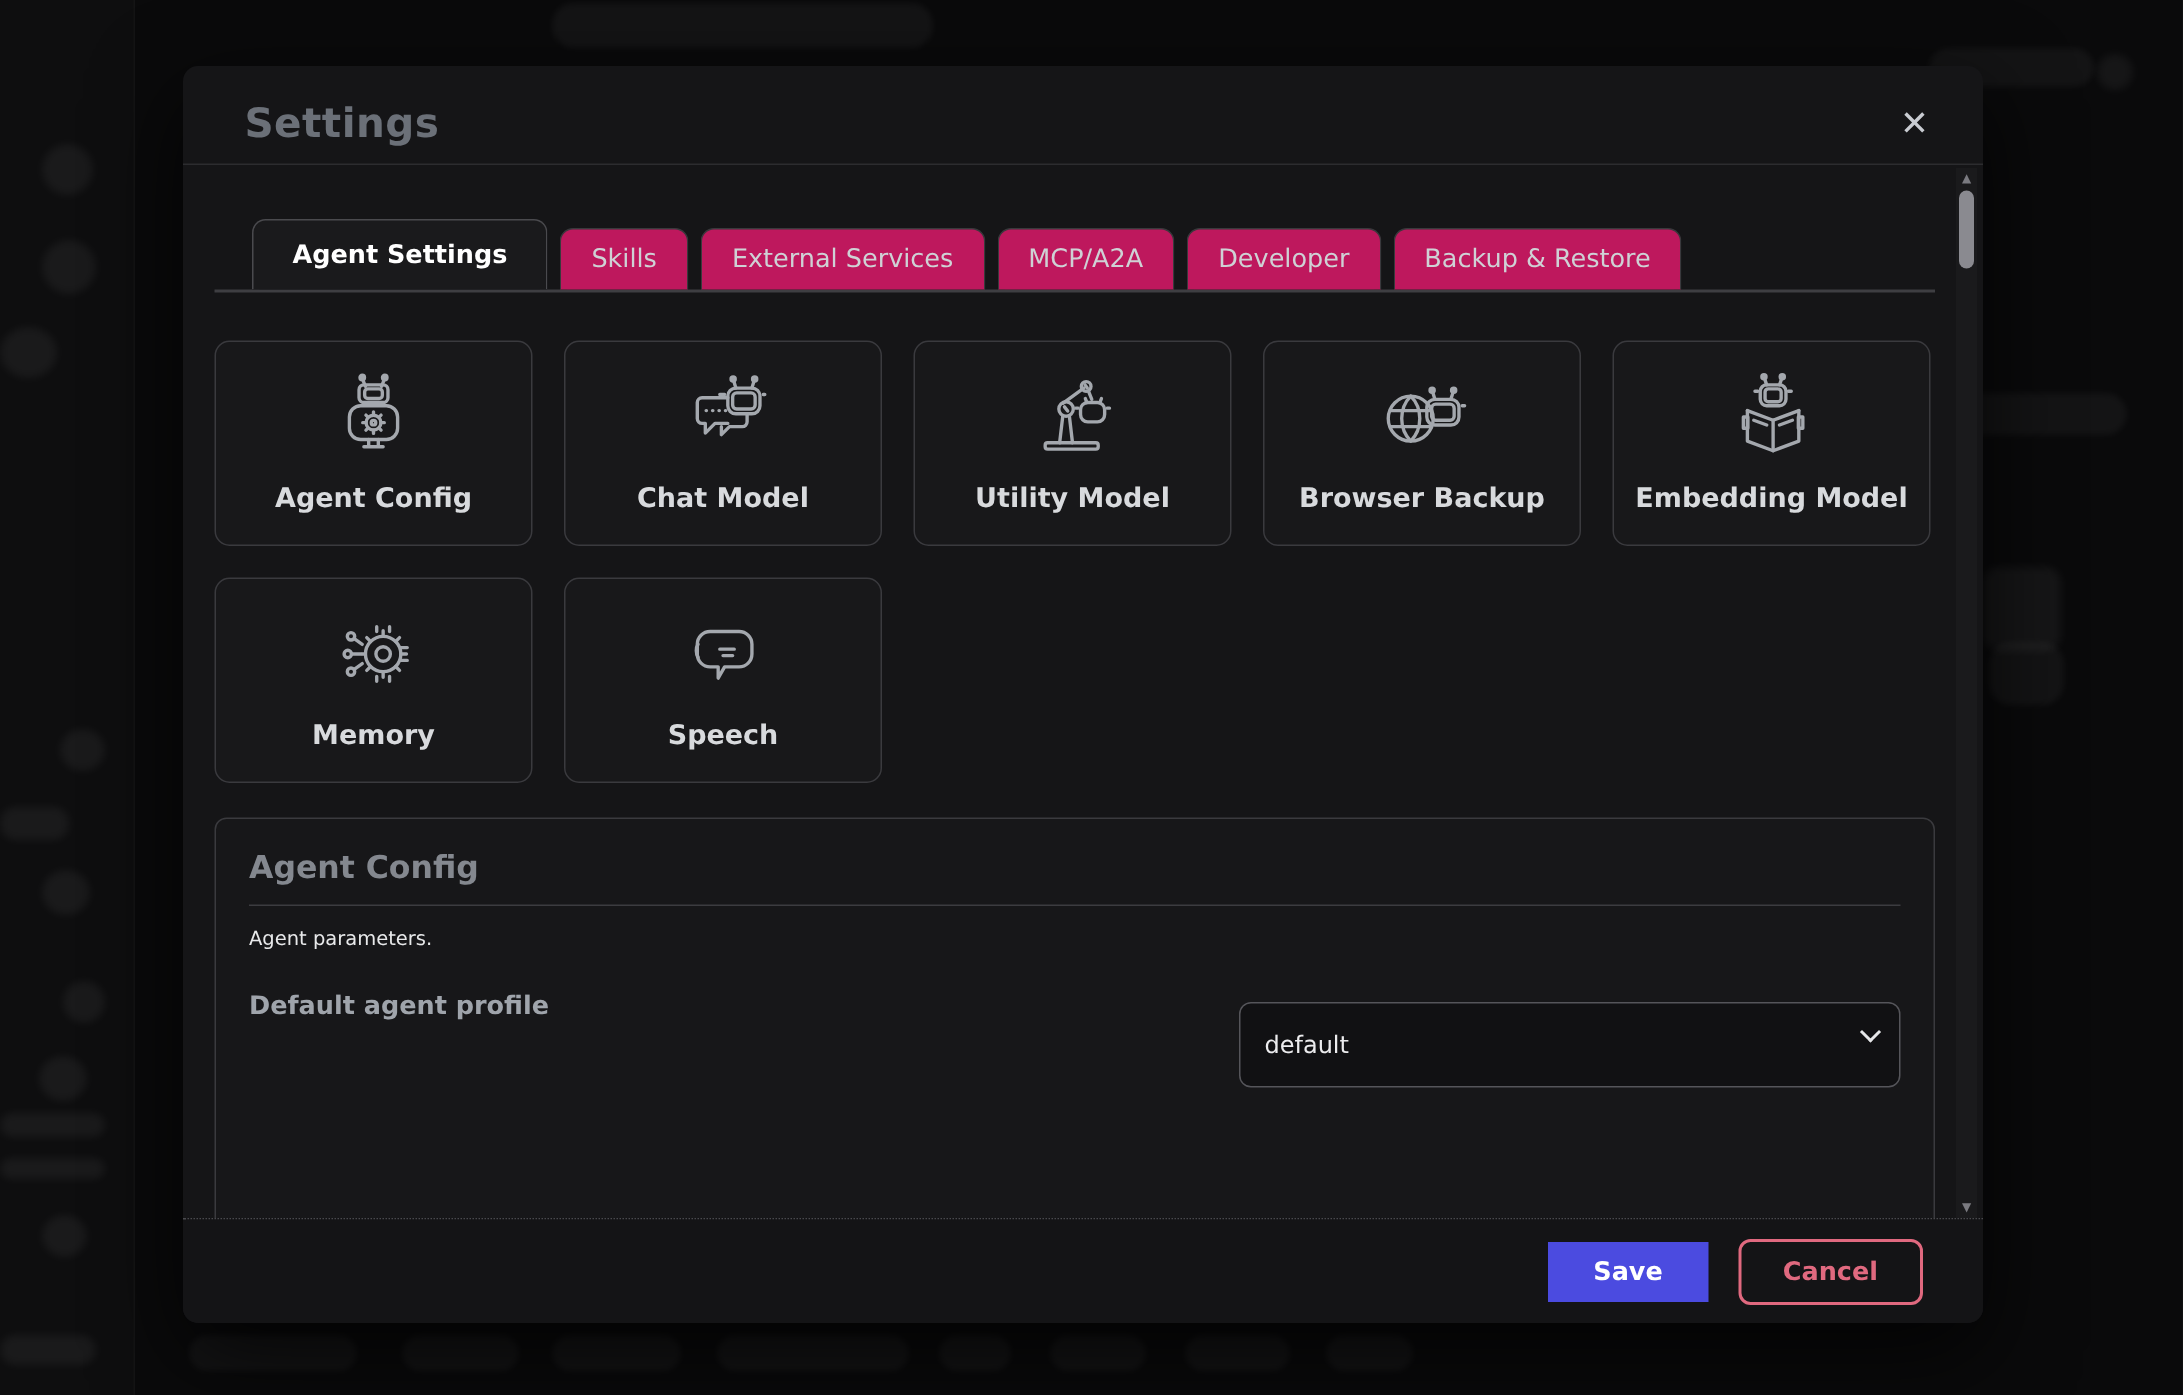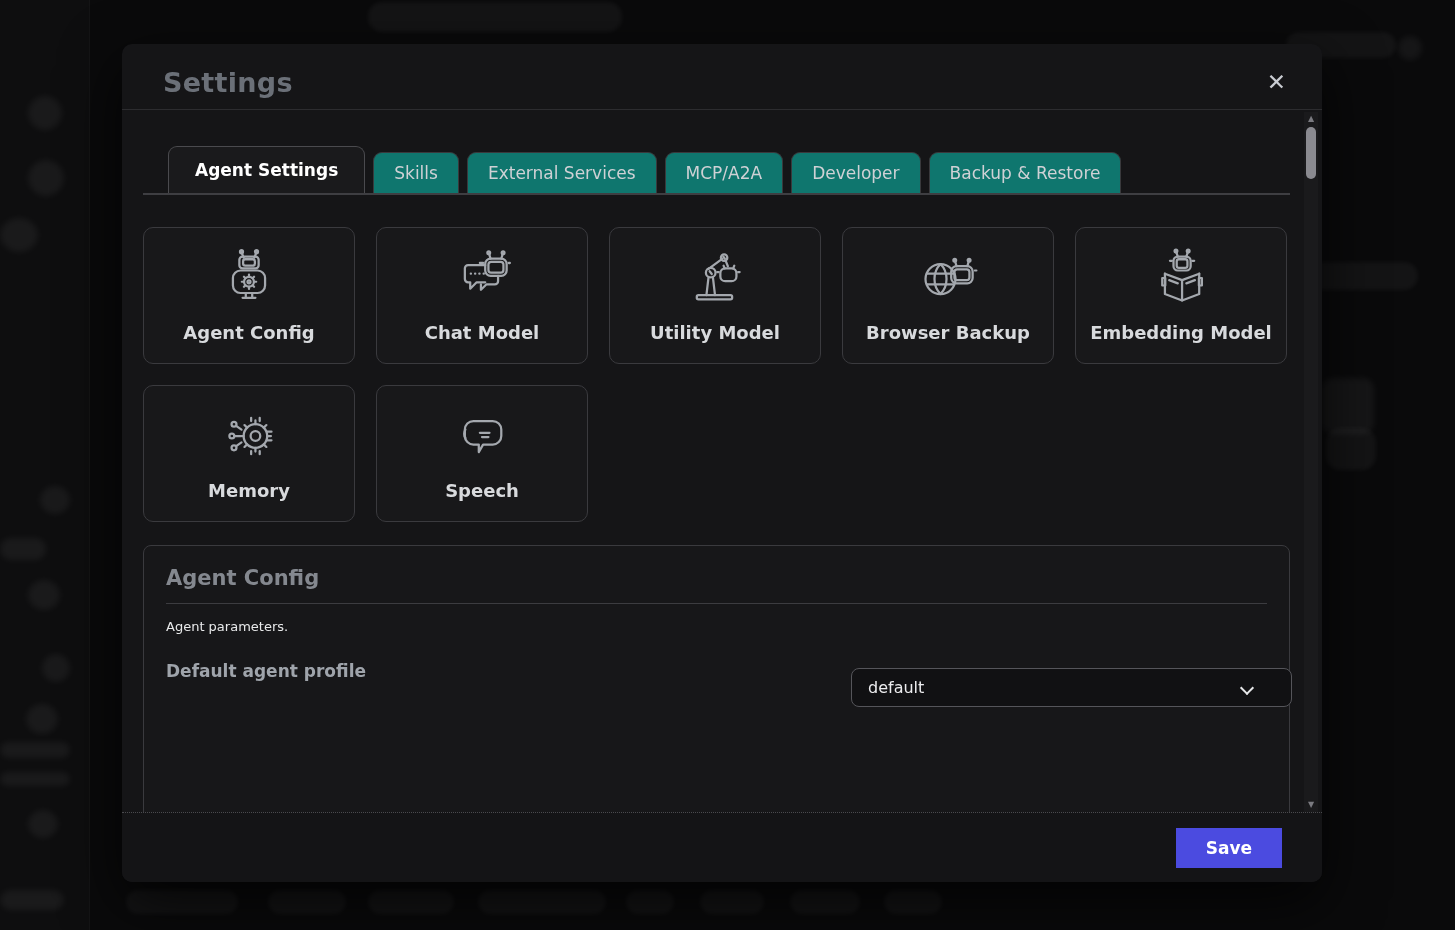--- a/index.html
+++ b/index.html
@@ -30,21 +30,21 @@
   }
   .modal-title { color:#6b7078; font-size:27px; font-weight:800; letter-spacing:0.3px; }
   .close-btn { background:none; border:none; color:#c9ccd2; font-size:23px; cursor:pointer; line-height:1; padding:4px 8px; }
 
   .modal-body { position:relative; flex:1 1 auto; overflow:hidden; }
   .scroll-content { position:absolute; left:0; top:0; right:22px; bottom:0; overflow:hidden; padding:0 0 0 21px; }
 
   
   .tabs { display:flex; align-items:flex-end; margin-top:36px; padding-left:25px; border-bottom:2px solid #3e3e42; width:1147px; }
   .tab {
-    font-family:inherit; font-size:17px; color:#cfd1d5; background:#0f766e;
+    font-family:inherit; font-size:17px; color:#cfd1d5; background:#be185d;
     border:1px solid #39393c; border-bottom:none; border-radius:9px 9px 0 0;
     padding:10px 20px; margin-right:8px; cursor:pointer; white-space:nowrap;
   }
   .tab.active {
     color:#ffffff; font-weight:700; background:#1a1a1c; border-color:#4a4a4e;
     padding:13px 26px;
   }
 
   
   .cards { display:grid; grid-template-columns:repeat(5, 212px); gap:21px; margin-top:32px; width:1147px; }
@@ -66,23 +66,23 @@
   .section-divider { border:none; border-top:1px solid #3c3c40; margin:13px 0 15px 0; }
   .section-desc { color:#e8e9ea; font-size:13px; }
 
   .field-row { display:flex; margin-top:27px; }
   .field-text { width:665px; }
   .field-label { color:#9fa4ab; font-size:17px; font-weight:700; margin-bottom:7px; }
   .field-desc { color:#c9ccd1; font-size:15.5px; line-height:1.29; max-width:640px; }
   .field-control { flex:1; padding-top:7px; }
   .select-wrap { position:relative; width:441px; }
   select {
-    width:100%; height:39px; appearance:none; -webkit-appearance:none;
+    width:100%; height:57px; appearance:none; -webkit-appearance:none;
     background:#111113; color:#ececee; font-family:inherit; font-size:16px;
-    border:1px solid #55555a; border-radius:8px; padding:0 38px 0 16px; cursor:pointer;margin-left:25px;
+    border:1px solid #55555a; border-radius:8px; padding:0 38px 0 16px; cursor:pointer;
   }
   .chev { position:absolute; right:15px; top:15px; width:10px; height:10px; pointer-events:none; }
   .chev::before { content:""; position:absolute; left:0; top:0; width:8px; height:8px;
     border-right:2.4px solid #e6e7e9; border-bottom:2.4px solid #e6e7e9; transform:rotate(45deg); }
 
   
   .vscroll { position:absolute; right:4px; top:2px; bottom:0; width:14px; background:#1a1a1c; display:flex; flex-direction:column; align-items:center; }
   .vscroll .arrow { color:#7a7a80; font-size:8px; line-height:14px; height:14px; cursor:pointer; user-select:none; }
   .vscroll .track { position:relative; flex:1; width:100%; }
   .vscroll .thumb { position:absolute; left:2px; top:1px; width:10px; height:52px; background:#8a8a90; border-radius:6px; cursor:grab; }
@@ -308,15 +308,16 @@
       <div class="arrow up">▲</div>
       <div class="track">
         <div class="thumb"></div>
       </div>
       <div class="arrow down">▼</div>
     </div>
   </div>
 
   <div class="modal-footer">
     <button class="btn-save">Save</button>
+    <button class="btn-cancel">Cancel</button>
   </div>
 
 </div>
 
 </body></html>

